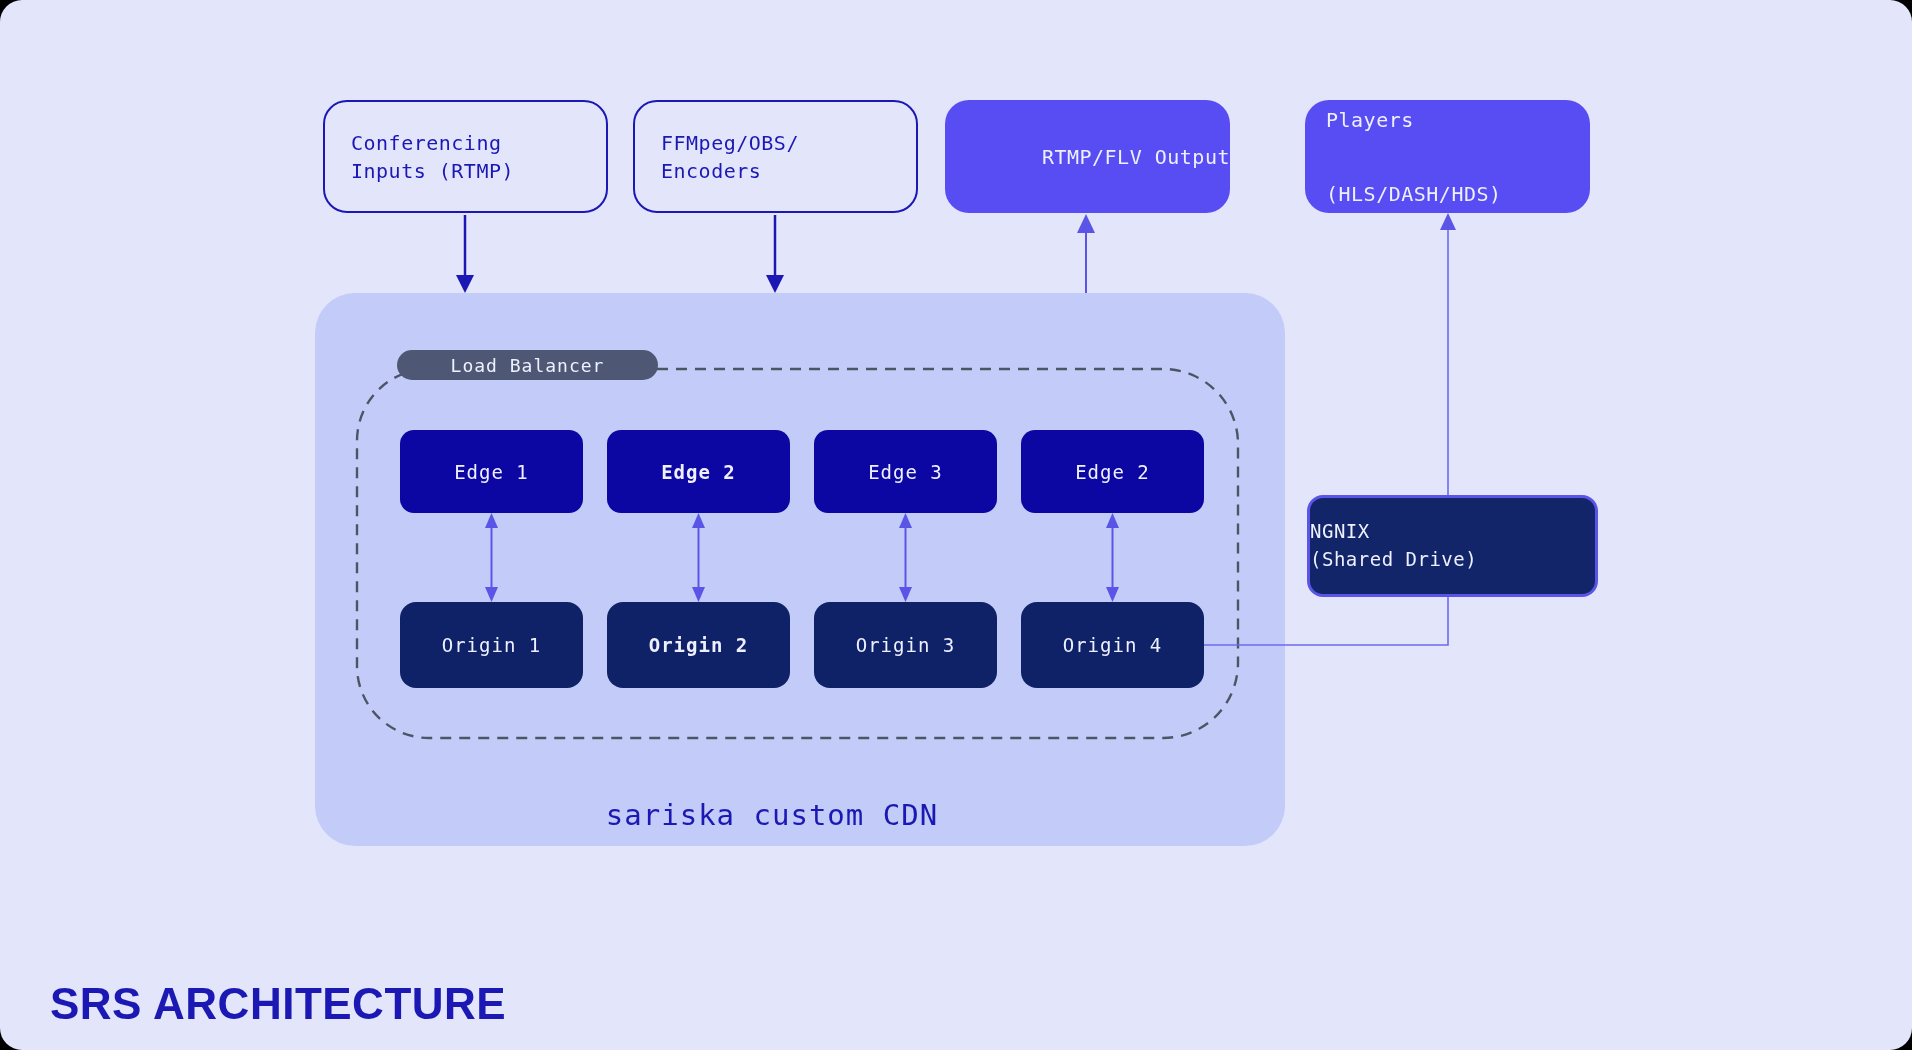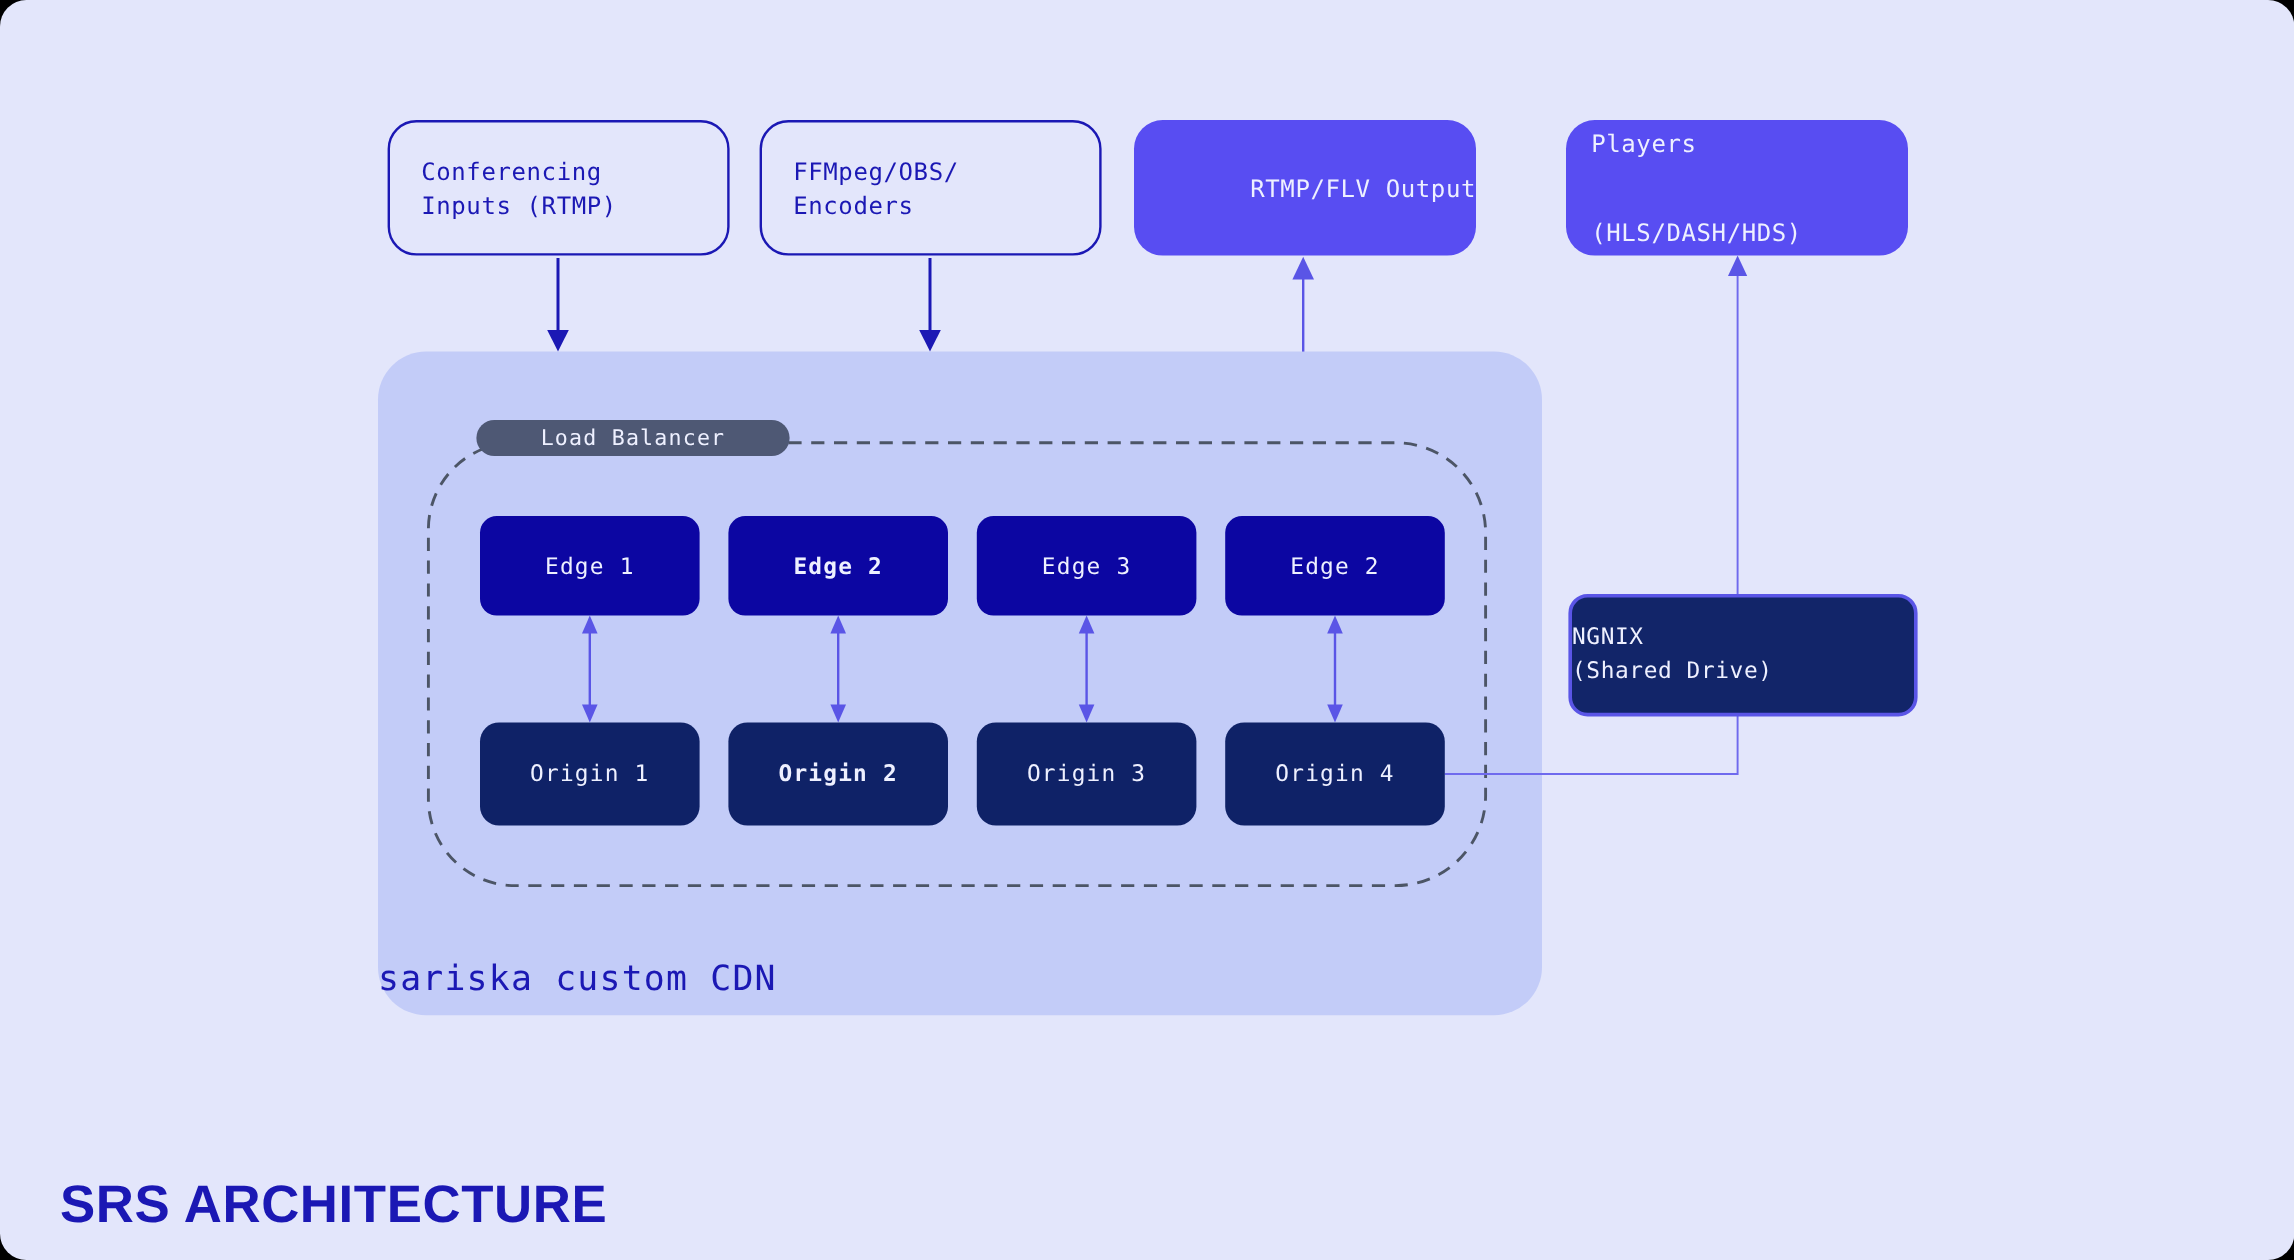--- a/index.html
+++ b/index.html
@@ -30,21 +30,21 @@
     font-size:20px;line-height:1.4;letter-spacing:0.5px;}
   .outlined{border:2px solid var(--ink);color:var(--ink);background:transparent;padding-left:26px;}
   .filled{background:var(--accent);color:var(--light-text);padding-left:21px;}
   .box-conferencing{left:323px;}
   .box-ffmpeg{left:633px;}
   .box-rtmp{left:945px;text-align:right;}
   .box-players{left:1305px;gap:46px;}
   
   .cdn{position:absolute;left:315px;top:293px;width:970px;height:553px;
     background:var(--panel);border-radius:40px;}
-  .cdn-caption{position:absolute;left:0;right:56px;bottom:14px;
+  .cdn-caption{position:absolute;left:0;right:56px;bottom:14px;text-align:center;
     font-size:29px;color:var(--ink);letter-spacing:1px;}
   
   .pill{left:397px;top:350px;width:261px;height:30px;border-radius:24px;
     background:var(--slate);color:var(--light-text);font-size:18px;
     align-items:center;letter-spacing:1px;z-index:3;}
   .cluster-box{width:183px;text-align:center;color:var(--light-text);
     font-size:19px;letter-spacing:1px;z-index:3;}
   .edge-box{top:430px;height:83px;border-radius:14px;background:var(--deep-blue);}
   .origin-box{top:602px;height:86px;border-radius:16px;background:var(--navy);align-items:center;}
   .col-0{left:400px;}.col-1{left:607px;font-weight:bold;}.col-2{left:814px;}.col-3{left:1021px;}

